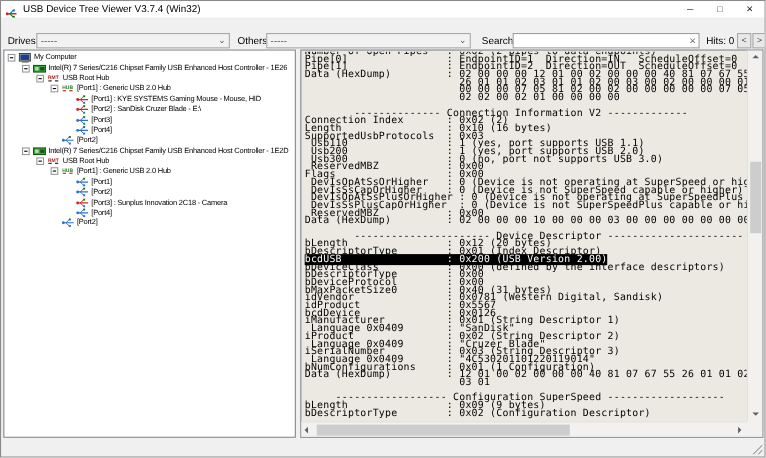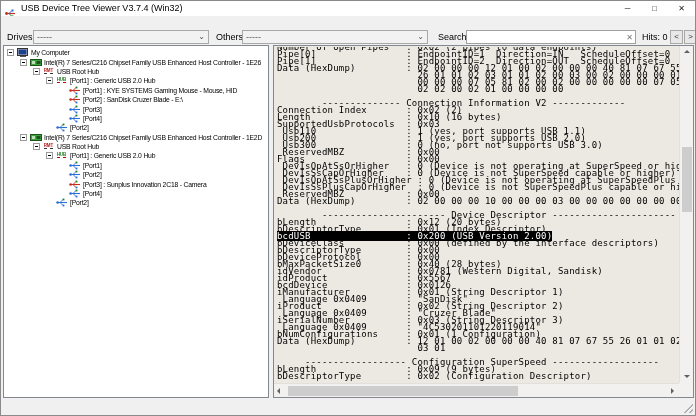--- a/index.html
+++ b/index.html
@@ -353,21 +353,21 @@
           <div class="dline"> ReservedMBZ           : 0x00</div>
           <div class="dline">Data (HexDump)         : 02 00 00 00 10 00 00 00 03 00 00 00 00 00 00 00   ................</div>
           <div class="dline"></div>
           <div class="dline">        ---------------------- Device Descriptor ----------------------</div>
           <div class="dline">bLength                : 0x12 (20 bytes)</div>
           <div class="dline">bDescriptorType        : 0x01 (Index Descriptor)</div>
           <div class="dline"><span class="hl">bcdUSB                 : 0x200 (USB Version 2.00)</span></div>
           <div class="dline">bDeviceClass           : 0x00 (defined by the interface descriptors)</div>
           <div class="dline">bDescriptorType        : 0x00</div>
           <div class="dline">bDeviceProtocol        : 0x00</div>
-          <div class="dline">bMaxPacketSize0        : 0x40 (28 bytes)</div>
+          <div class="dline">bMaxPacketSize0        : 0x40 (31 bytes)</div>
           <div class="dline">idVendor               : 0x0781 (Western Digital, Sandisk)</div>
           <div class="dline">idProduct              : 0x5567</div>
           <div class="dline">bcdDevice              : 0x0126</div>
           <div class="dline">iManufacturer          : 0x01 (String Descriptor 1)</div>
           <div class="dline"> Language 0x0409       : "SanDisk"</div>
           <div class="dline">iProduct               : 0x02 (String Descriptor 2)</div>
           <div class="dline"> Language 0x0409       : "Cruzer Blade"</div>
           <div class="dline">iSerialNumber          : 0x03 (String Descriptor 3)</div>
           <div class="dline"> Language 0x0409       : "4C530201101220119014"</div>
           <div class="dline">bNumConfigurations     : 0x01 (1 Configuration)</div>

